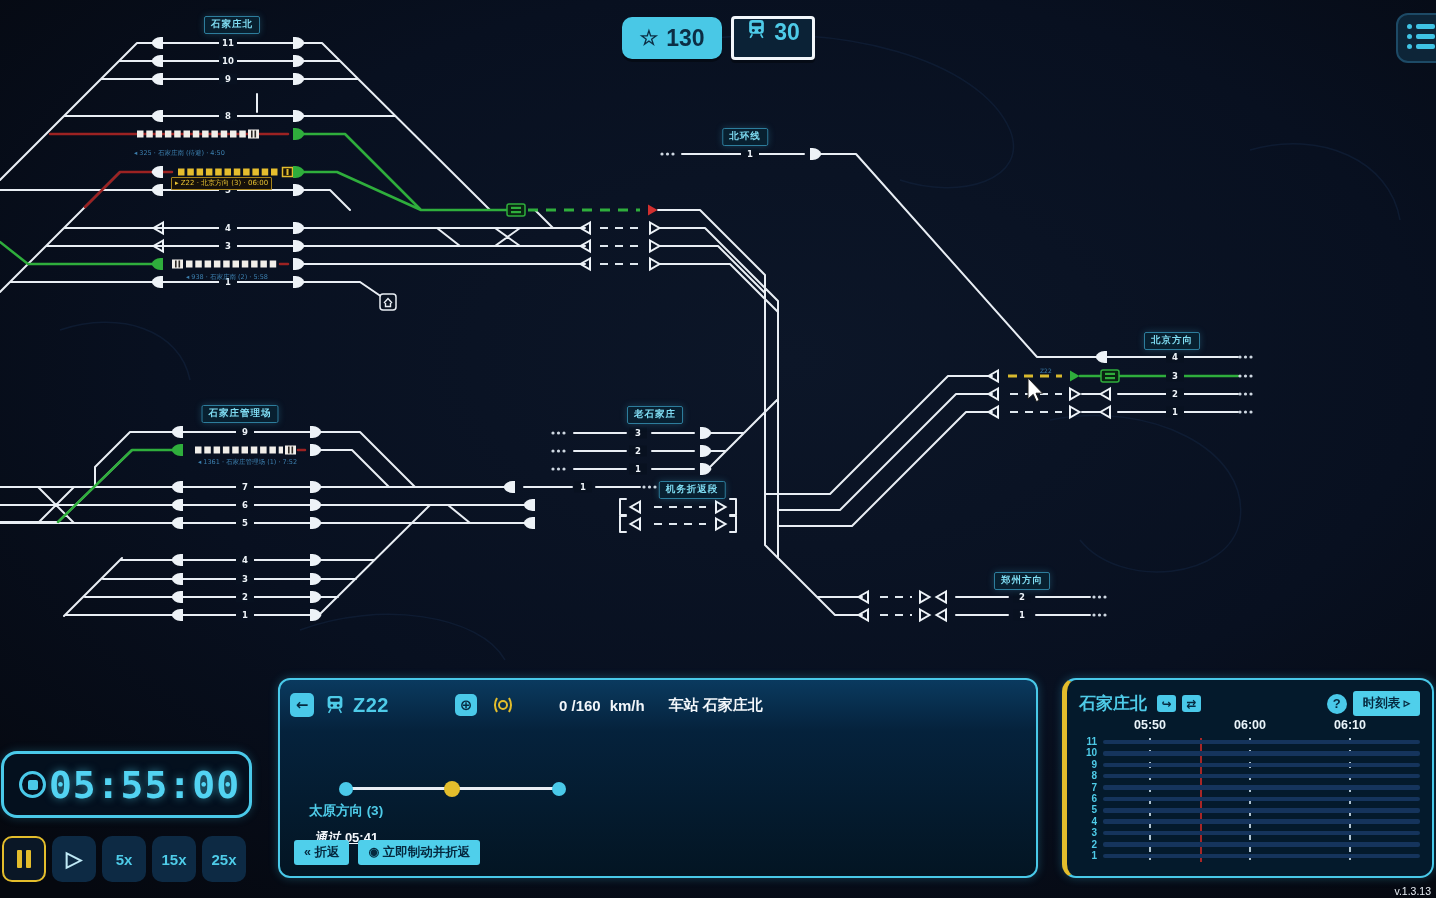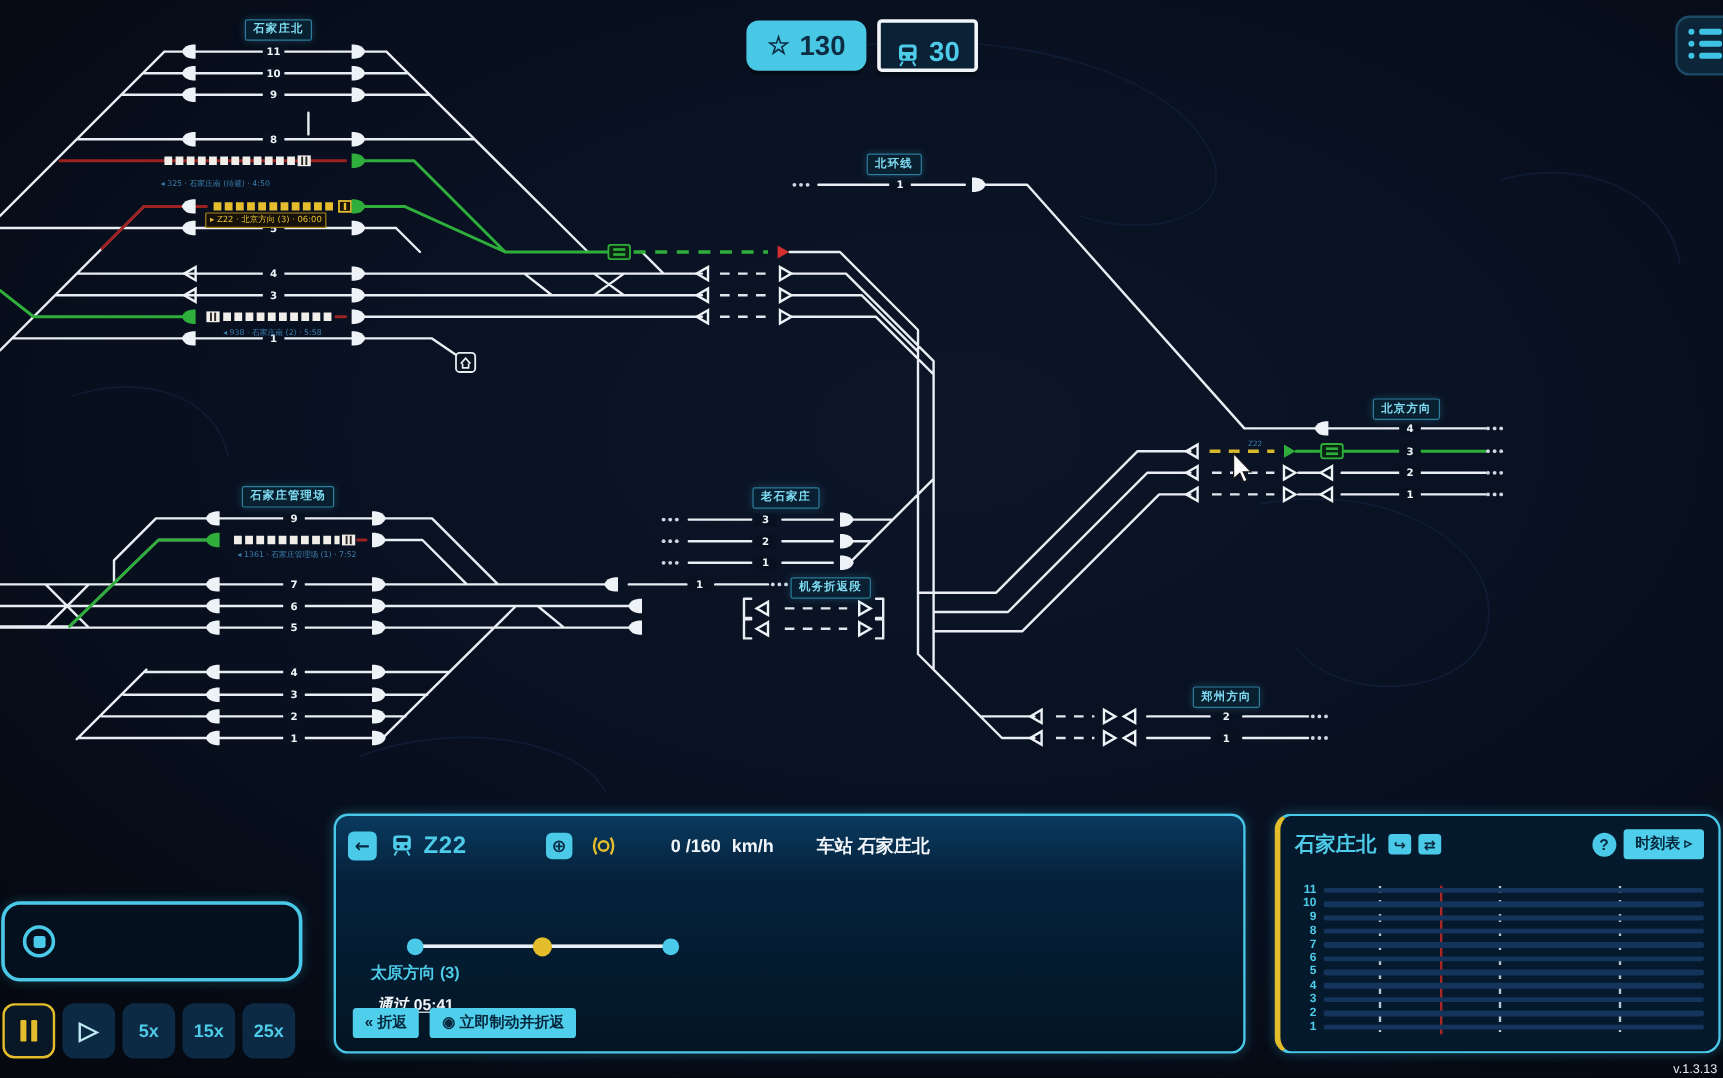--- a/index.html
+++ b/index.html
@@ -30,21 +30,21 @@
   .tlabel.box{font-size:7px;color:#e8c232;background:#16110a;border:1px solid #a8851c;
     padding:0 3px 1px;border-radius:1px;}
 
   
   .hud-star{position:absolute;left:622px;top:17px;width:100px;height:42px;border-radius:10px;
     background:#49c8e6;display:flex;align-items:center;justify-content:center;gap:8px;
     box-shadow:0 3px 0 rgba(0,0,0,.35);z-index:5;}
   .hud-star .glyph{font-size:21px;font-weight:700;color:#0c2d44;}
   .hud-star .val{font:800 23px "Liberation Sans",sans-serif;color:#0c2d44;}
   .hud-trains{position:absolute;left:731px;top:16px;width:84px;height:44px;border-radius:4px;
-    background:#0b2236;border:3px solid #f2f6fa;box-sizing:border-box;display:flex;align-items:flex-end;
+    background:#0b2236;border:3px solid #f2f6fa;box-sizing:border-box;display:flex;align-items:flex-start;
     justify-content:center;gap:7px;box-shadow:0 3px 0 rgba(0,0,0,.35);z-index:5;}
   .hud-trains .val{font:800 23px "Liberation Sans",sans-serif;color:#4ecbe8;}
   .menu-btn{position:absolute;left:1396px;top:13px;width:52px;height:50px;border-radius:12px;
     background:#0d2538;border:2px solid #1d4a66;box-sizing:border-box;padding:9px 0 0 9px;z-index:5;}
   .menu-row{display:flex;align-items:center;gap:4px;margin-bottom:5px;}
   .menu-row .d{width:5px;height:5px;border-radius:50%;background:#3fc3e4;}
   .menu-row .b{width:19px;height:5px;border-radius:2px;background:#3fc3e4;}
 
   
   .clock{position:absolute;left:1px;top:751px;width:251px;height:67px;border:3px solid #4ac9e9;
@@ -68,21 +68,21 @@
     background:linear-gradient(180deg,#0a3a5f 0%,#05223c 26%,#031523 100%);
     box-shadow:0 0 10px rgba(60,190,230,.3);}
   .tpanel .hdr{display:flex;align-items:center;padding:13px 14px 0 10px;}
   .sqbtn{width:24px;height:24px;border-radius:5px;background:#4ac9e9;color:#06293f;display:flex;
     align-items:center;justify-content:center;font:800 15px "DejaVu Sans",sans-serif;}
   .tid{font:800 20px "Liberation Sans",sans-serif;color:#4ecbe8;letter-spacing:.5px;margin-left:7px;}
   .hdr .loc{margin-left:66px;width:22px;height:22px;font-size:15px;}
   .hdr .brake{margin-left:14px;}
   .hdr .spd{margin-left:44px;font:800 15px "Liberation Sans",sans-serif;color:#f2f6fa;}
   .hdr .unit{margin-left:9px;font:800 15px "Liberation Sans",sans-serif;color:#f2f6fa;}
-  .hdr .stn{margin-left:36px;font:800 15px "Liberation Sans",sans-serif;color:#f2f6fa;}
+  .hdr .stn{margin-left:24px;font:800 15px "Liberation Sans",sans-serif;color:#f2f6fa;}
   .prog{position:absolute;left:0;top:50px;width:100%;height:110px;}
   .prog .line{position:absolute;left:66px;top:57px;width:213px;height:3px;background:#e9eef4;}
   .pdot{position:absolute;top:58.5px;width:14px;height:14px;border-radius:50%;background:#4ac9e9;
     transform:translate(-50%,-50%);}
   .pdot.cur{width:16px;height:16px;background:#e3bd2c;}
   .stopcol{position:absolute;top:72px;transform:translateX(-50%);text-align:center;width:170px;}
   .stopcol .nm{font:800 13.5px "Liberation Sans",sans-serif;color:#4ecbe8;}
   .stopcol.cur .nm{color:#e3bd2c;}
   .stopcol .tm{margin-top:9px;font:700 13px "Liberation Sans",sans-serif;color:#f2f6fa;text-decoration:underline;}
   .stopcol .tm .pf{font-style:italic;margin-right:5px;}
@@ -460,20 +460,21 @@
   <div class="menu-row">
         <span class="d"></span>
         <span class="b"></span>
       </div>
 </div>
 
 <div class="clock">
   <span class="stop">
         <i></i>
       </span>
+  <span class="time">05:55:00</span>
 </div>
 <div class="speedrow">
   <div class="sbtn pause">
         <i></i>
         <i></i>
       </div>
   <div class="sbtn">
         <span class="tri">▷</span>
       </div>
   <div class="sbtn">5x</div>
@@ -520,20 +521,25 @@
 
 <div class="ttpanel">
   <div class="hdr">
     <span class="tt-title">石家庄北</span>
     <span class="minibtn">↪</span>
     <span class="minibtn">⇄</span>
     <span class="spacer"></span>
     <span class="helpbtn">?</span>
     <span class="cbtn">时刻表 ▹</span>
   </div>
+  <div class="tt-times">
+    <span class="tt-time" style="left:83px;">05:50</span>
+    <span class="tt-time" style="left:183px;">06:00</span>
+    <span class="tt-time" style="left:283px;">06:10</span>
+  </div>
   <div class="tt-grid" style="left:82px;"></div>
   <div class="tt-grid" style="left:182px;"></div>
   <div class="tt-grid" style="left:282px;"></div>
   <div class="tt-red" style="left:133px;"></div>
   <div class="tt-rows">
     <div class="tt-row">
           <span class="n">11</span>
           <span class="bar"></span>
         </div>
     <div class="tt-row">

